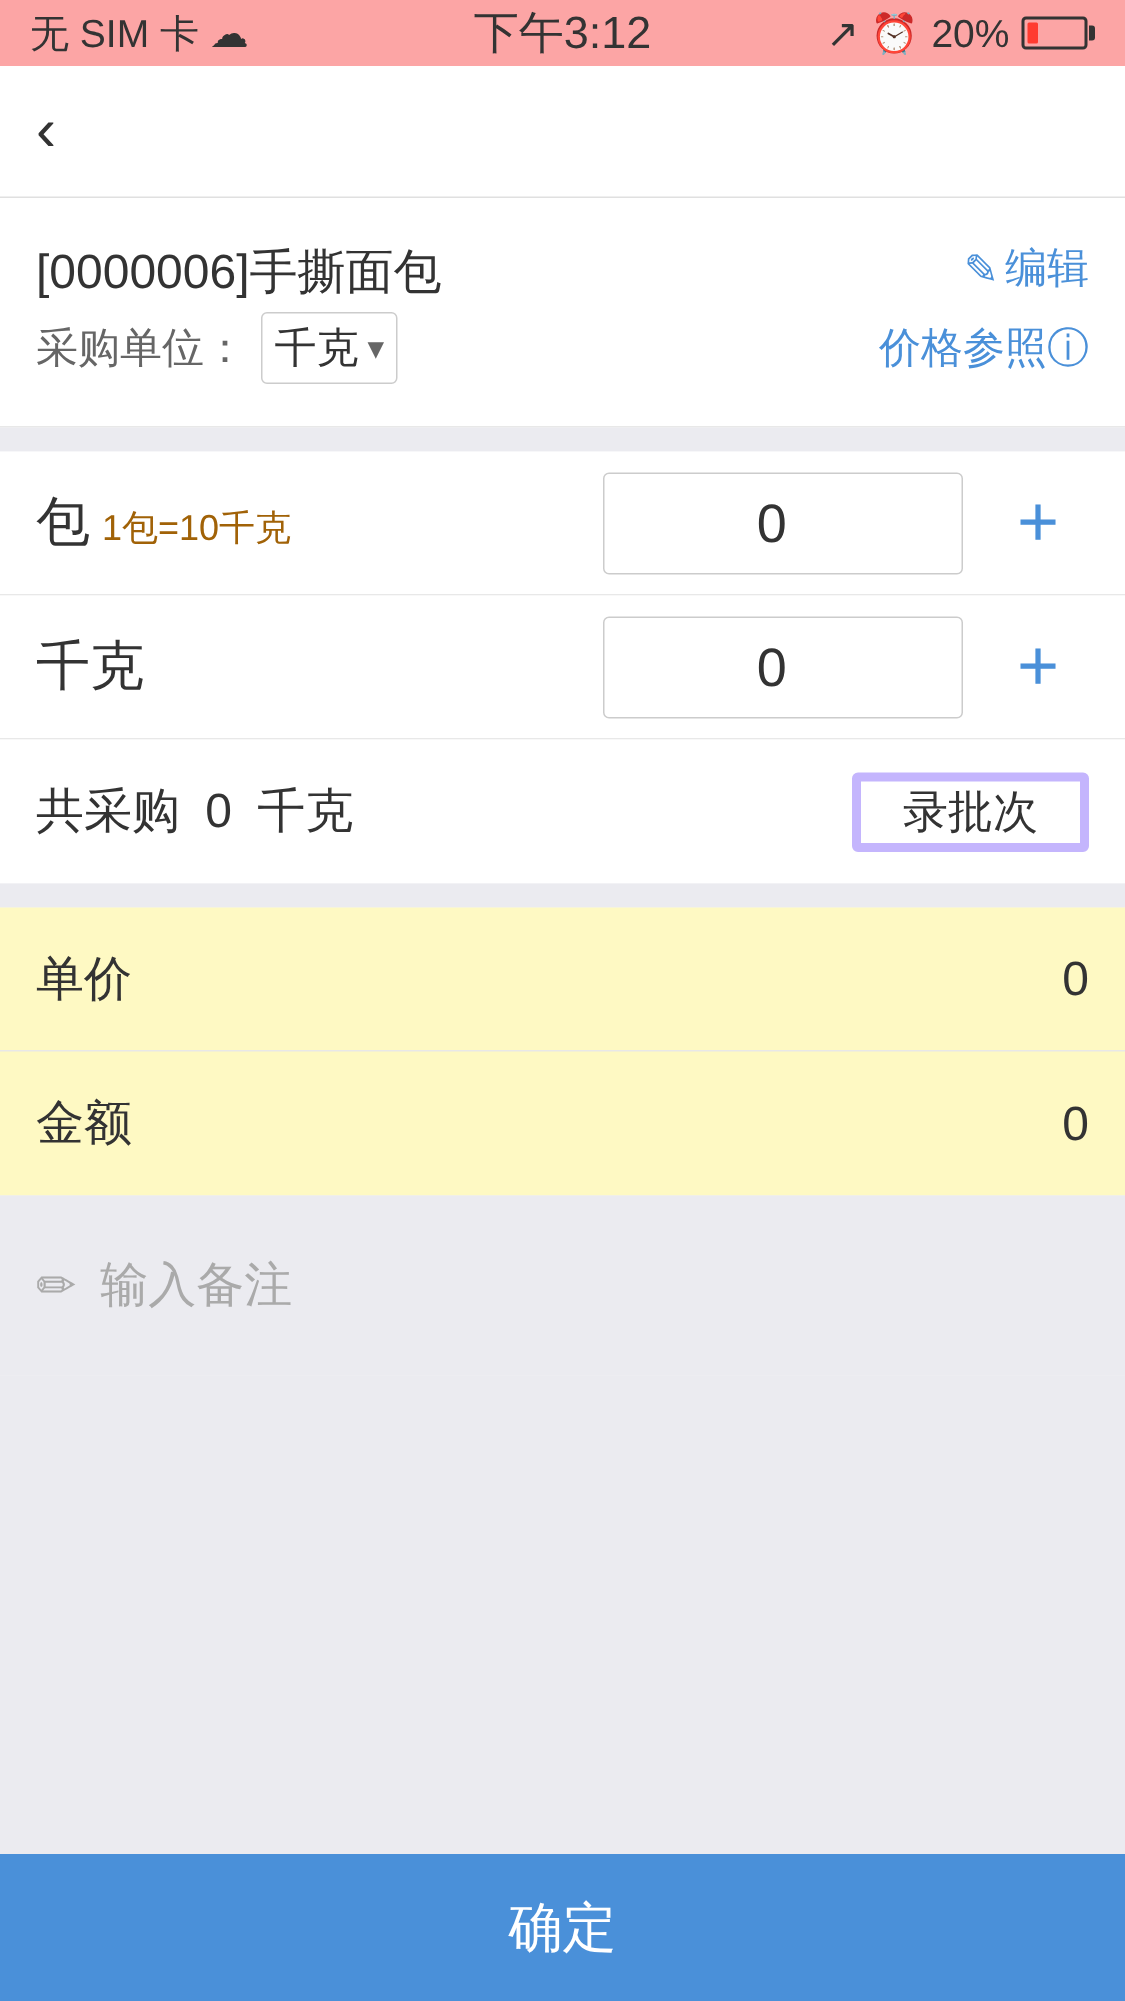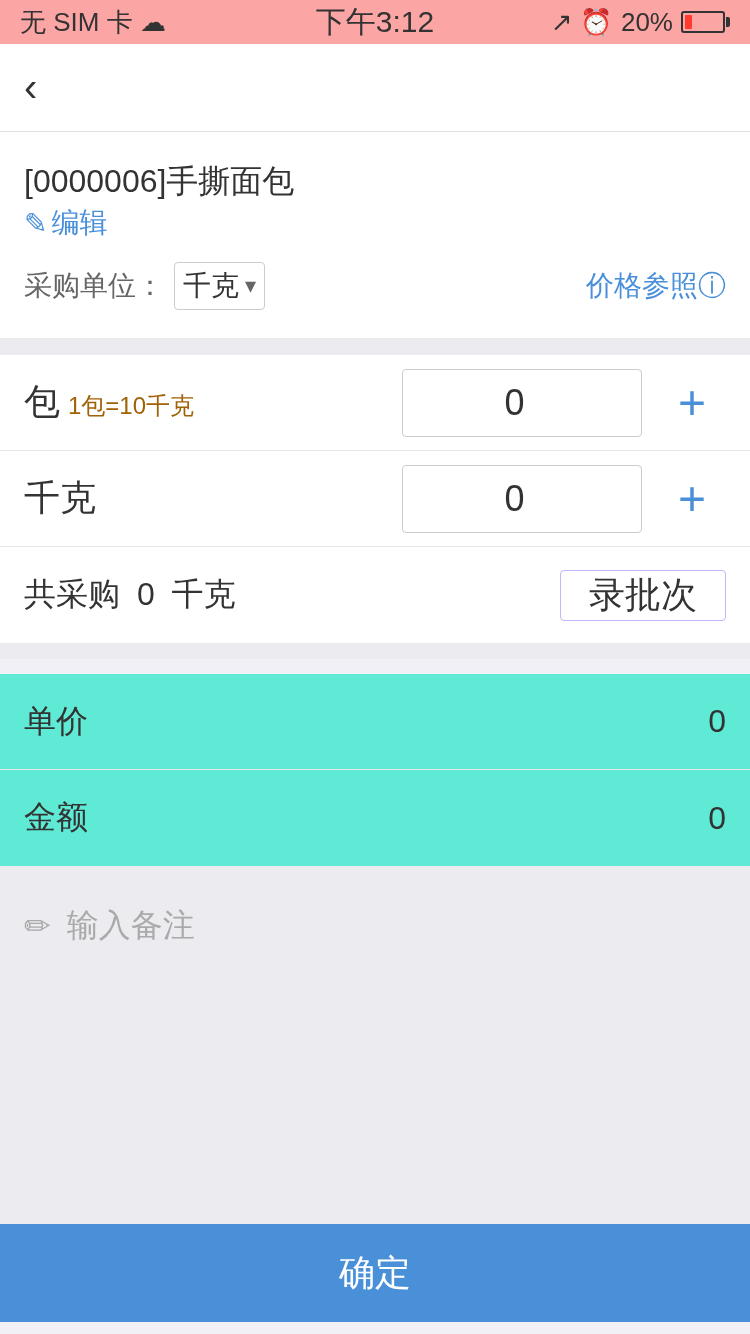--- a/index.html
+++ b/index.html
@@ -123,22 +123,21 @@
       color: #aaa;
       text-align: center;
     }
     .product-info {
       flex: 1;
     }
     .product-name-row {
       display: flex;
       justify-content: space-between;
       align-items: flex-start;
-      margin-bottom: 20px;
-      flex-direction: column;
+      margin-bottom: 4px;
     }
     .product-name {
       font-size: 32px;
       color: #333;
       font-weight: 500;
     }
     .edit-link {
       color: #4a90d9;
       font-size: 28px;
       display: flex;
@@ -253,33 +252,33 @@
       justify-content: space-between;
       padding: 0 24px;
       height: 96px;
       background: #fff;
     }
     .total-text {
       font-size: 32px;
       color: #333;
     }
     .batch-button {
-      border: 1px solid #c4b5fd;
+      border: 6px solid #c4b5fd;
       border-radius: 4px;
       padding: 0 28px;
-      font-size: 36px;
+      font-size: 30px;
       color: #333;
       background: #fff;
       cursor: pointer;
     }
 
     
     .price-section {
-      background: #5eead4;
-      margin-top: 15px;
+      background: #fef9c3;
+      margin-top: 0;
     }
     .price-row {
       display: flex;
       align-items: center;
       justify-content: space-between;
       padding: 0 24px;
       height: 96px;
       border-bottom: 1px solid #e8e8e8;
     }
     .price-row-label {
@@ -313,21 +312,21 @@
     
     .bottom-spacer {
       flex: 1;
       background: #ebebf0;
       min-height: 300px;
     }
 
     
     .confirm-bar {
       position: fixed;
-      bottom: 12px;
+      bottom: 0;
       width: 750px;
       height: 98px;
       background: #4a90d9;
       display: flex;
       align-items: center;
       justify-content: center;
       cursor: pointer;
     }
     .confirm-text {
       font-size: 36px;

